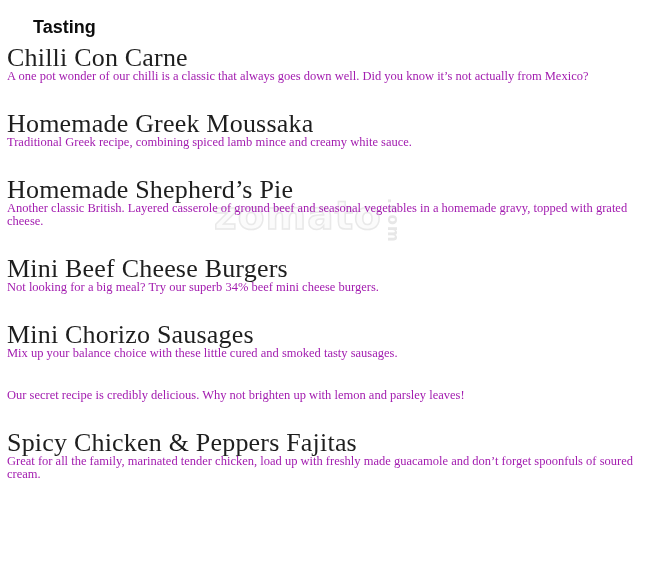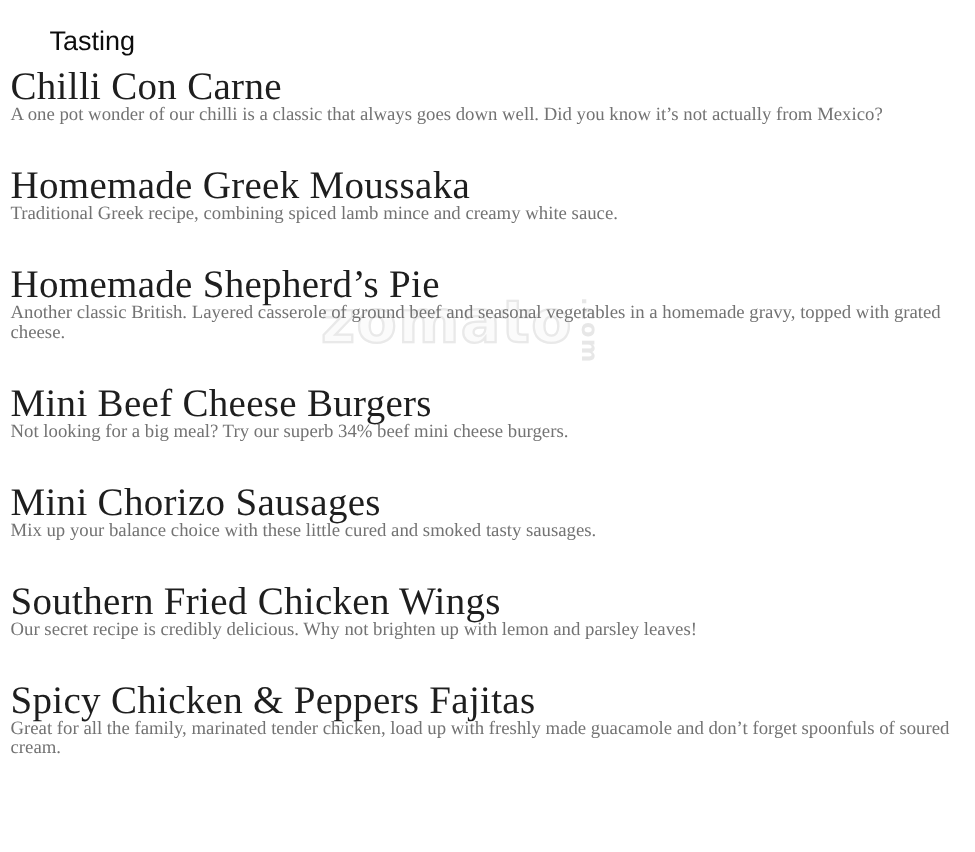--- a/index.html
+++ b/index.html
@@ -13,21 +13,21 @@
     position: relative;
     overflow: hidden;
     font-family: "Liberation Serif", "DejaVu Serif", serif;
   }
 
   .section-title {
     position: absolute;
     left: 33px;
     top: 17px;
     font-family: "Liberation Sans", "DejaVu Sans", sans-serif;
-    font-weight: 400;
+    font-weight: 700;
     font-size: 18px;
     color: #0d0d0d;
     z-index: 2;
   }
 
   .menu {
     position: absolute;
     left: 7px;
     top: 46px;
     width: 638px;
@@ -42,21 +42,21 @@
     font-size: 26px;
     line-height: 23px;
     color: #1e1e1e;
     letter-spacing: 0.2px;
   }
 
   .item-desc {
     margin-top: 1px;
     font-size: 12.5px;
     line-height: 13px;
-    color: #737373;
+    color: #a21caf;
   }
 
   .watermark {
     position: absolute;
     left: 214px;
     top: 192px;
     z-index: 0;
     display: flex;
     align-items: flex-start;
     user-select: none;
@@ -114,21 +114,20 @@
     <div class="item-desc">Not looking for a big meal? Try our superb 34% beef mini cheese burgers.</div>
   </div>
 
   <div class="item">
     <div class="item-name">Mini Chorizo Sausages</div>
     <div class="item-desc">Mix up your balance choice with these little cured and smoked tasty sausages.</div>
   </div>
 
 
   <div class="item">
-    <div class="item-name">Southern Fried Chicken Wings</div>
     <div class="item-desc">Our secret recipe is credibly delicious. Why not brighten up with lemon and parsley leaves!</div>
   </div>
 
   <div class="item">
     <div class="item-name">Spicy Chicken &amp; Peppers Fajitas</div>
     <div class="item-desc">Great for all the family, marinated tender chicken, load up with freshly made guacamole and don’t forget spoonfuls of soured cream.</div>
   </div>
 
 </div>
 

